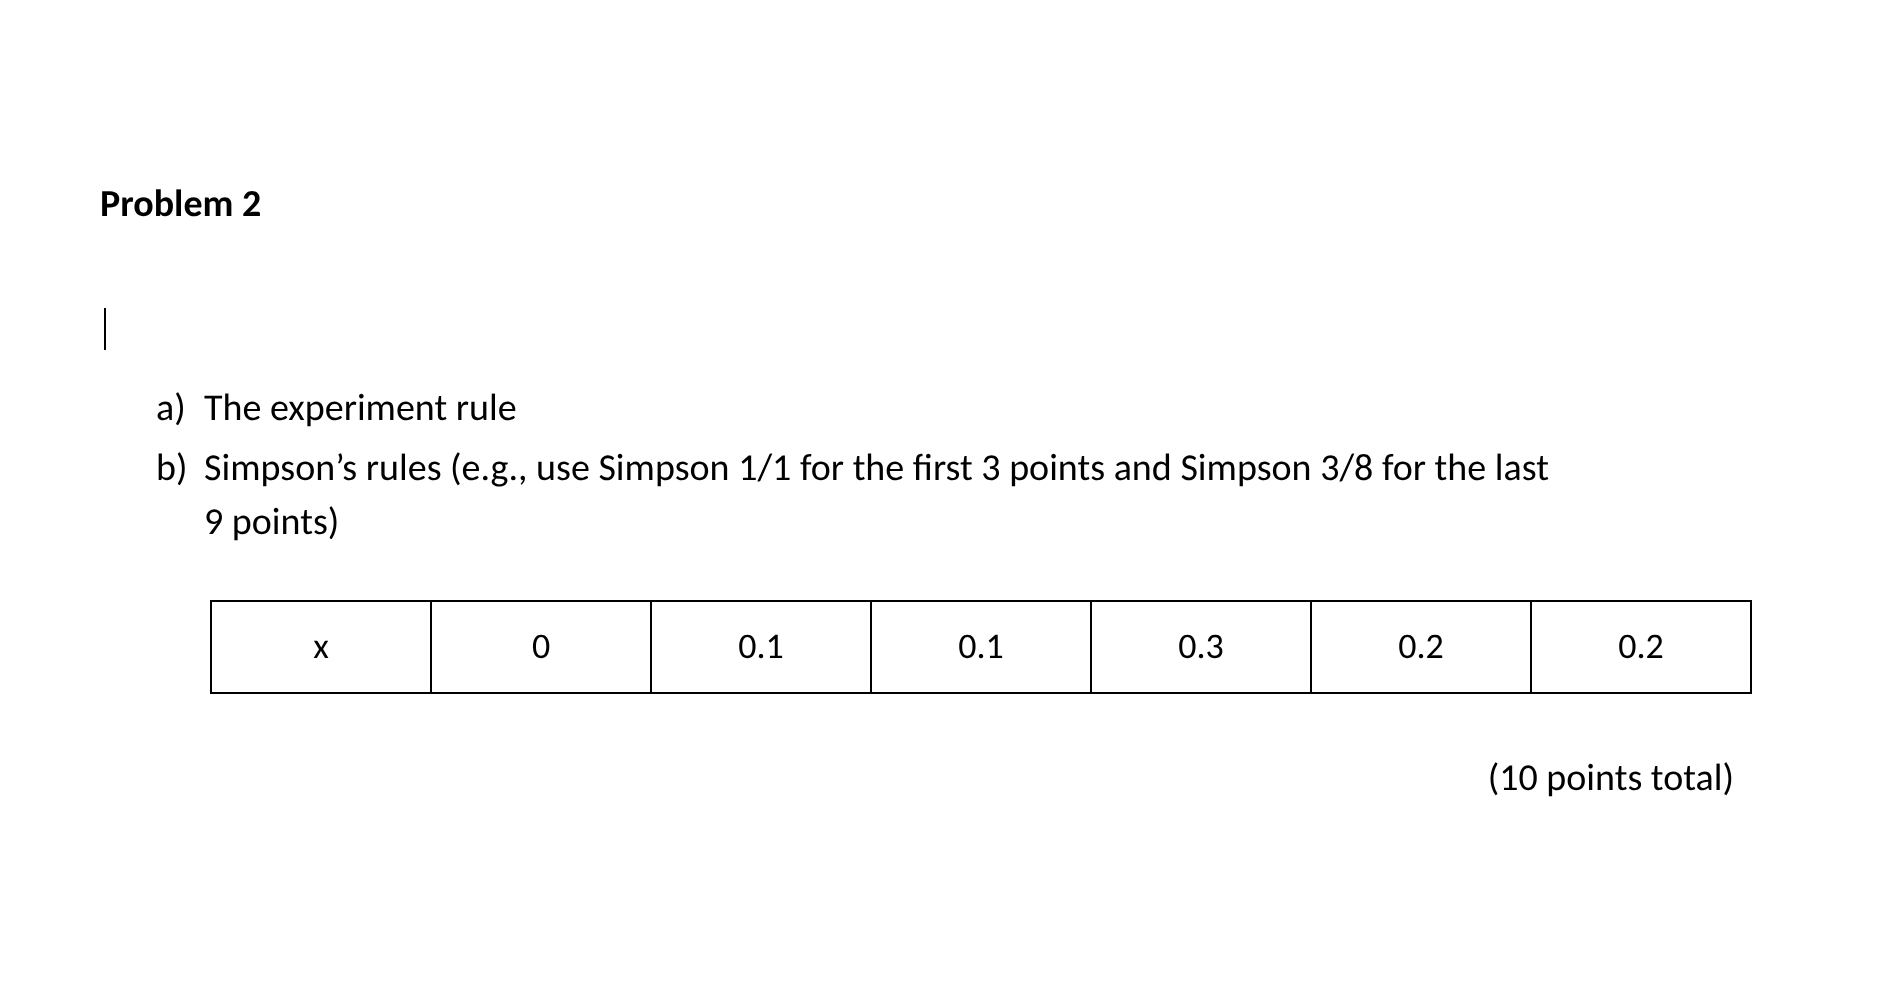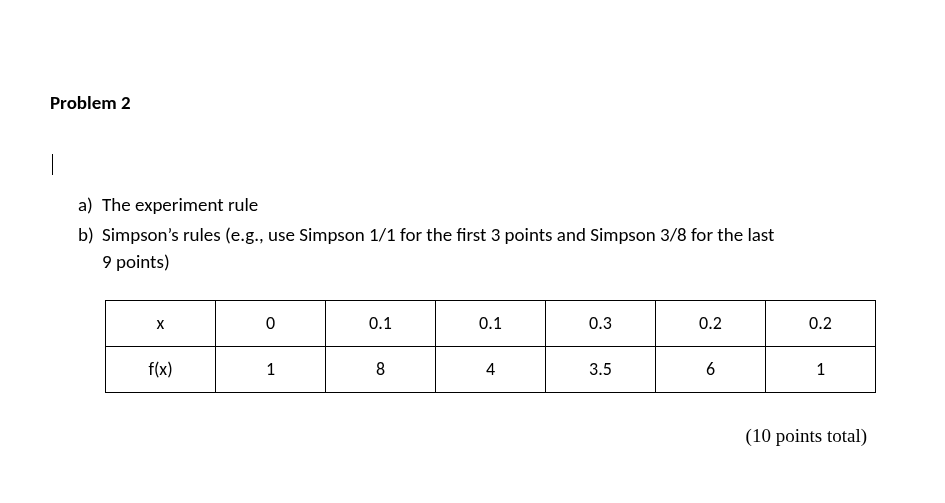--- a/index.html
+++ b/index.html
@@ -59,21 +59,20 @@
       border: 1.5px solid #000;
       text-align: center;
       padding: 10px 0;
       width: 110px;
     }
     .points {
       text-align: right;
       margin-top: 30px;
       padding-right: 28px;
       font-size: 19px;
-      font-family: Liberation Serif, serif;
     }
   </style>
 </head>
 <body>
 
 <div class="heading">Problem 2</div>
 
 <div class="intro">
   <br>
   <span class="cursor"></span>
@@ -95,25 +94,16 @@
   <tbody>
       <tr>
     <td>x</td>
     <td>0</td>
     <td>0.1</td>
     <td>0.1</td>
     <td>0.3</td>
     <td>0.2</td>
     <td>0.2</td>
   </tr>
-  <tr>
-    <td>f(x)</td>
-    <td>1</td>
-    <td>8</td>
-    <td>4</td>
-    <td>3.5</td>
-    <td>6</td>
-    <td>1</td>
-  </tr>
 </tbody>
   </table>
 
 <div class="points">(10 points total)</div>
 
 </body></html>

